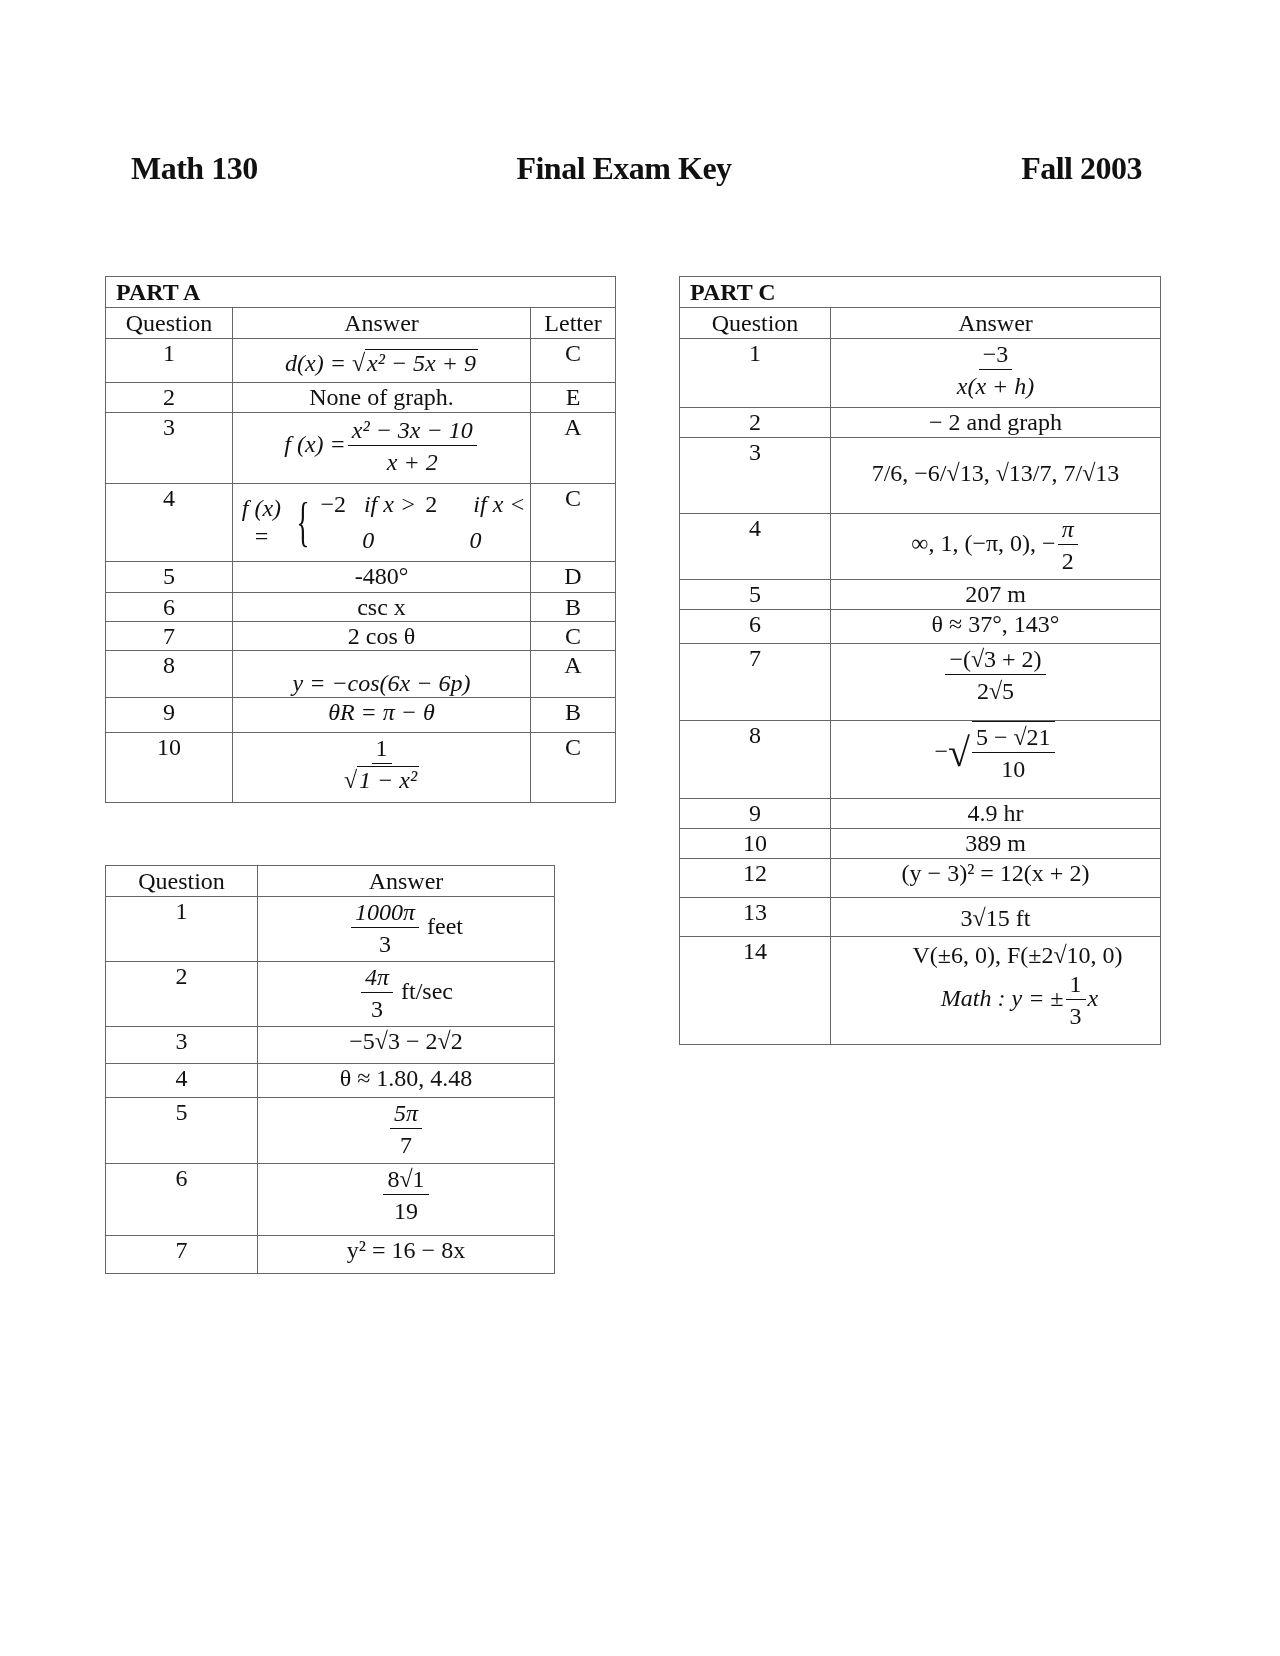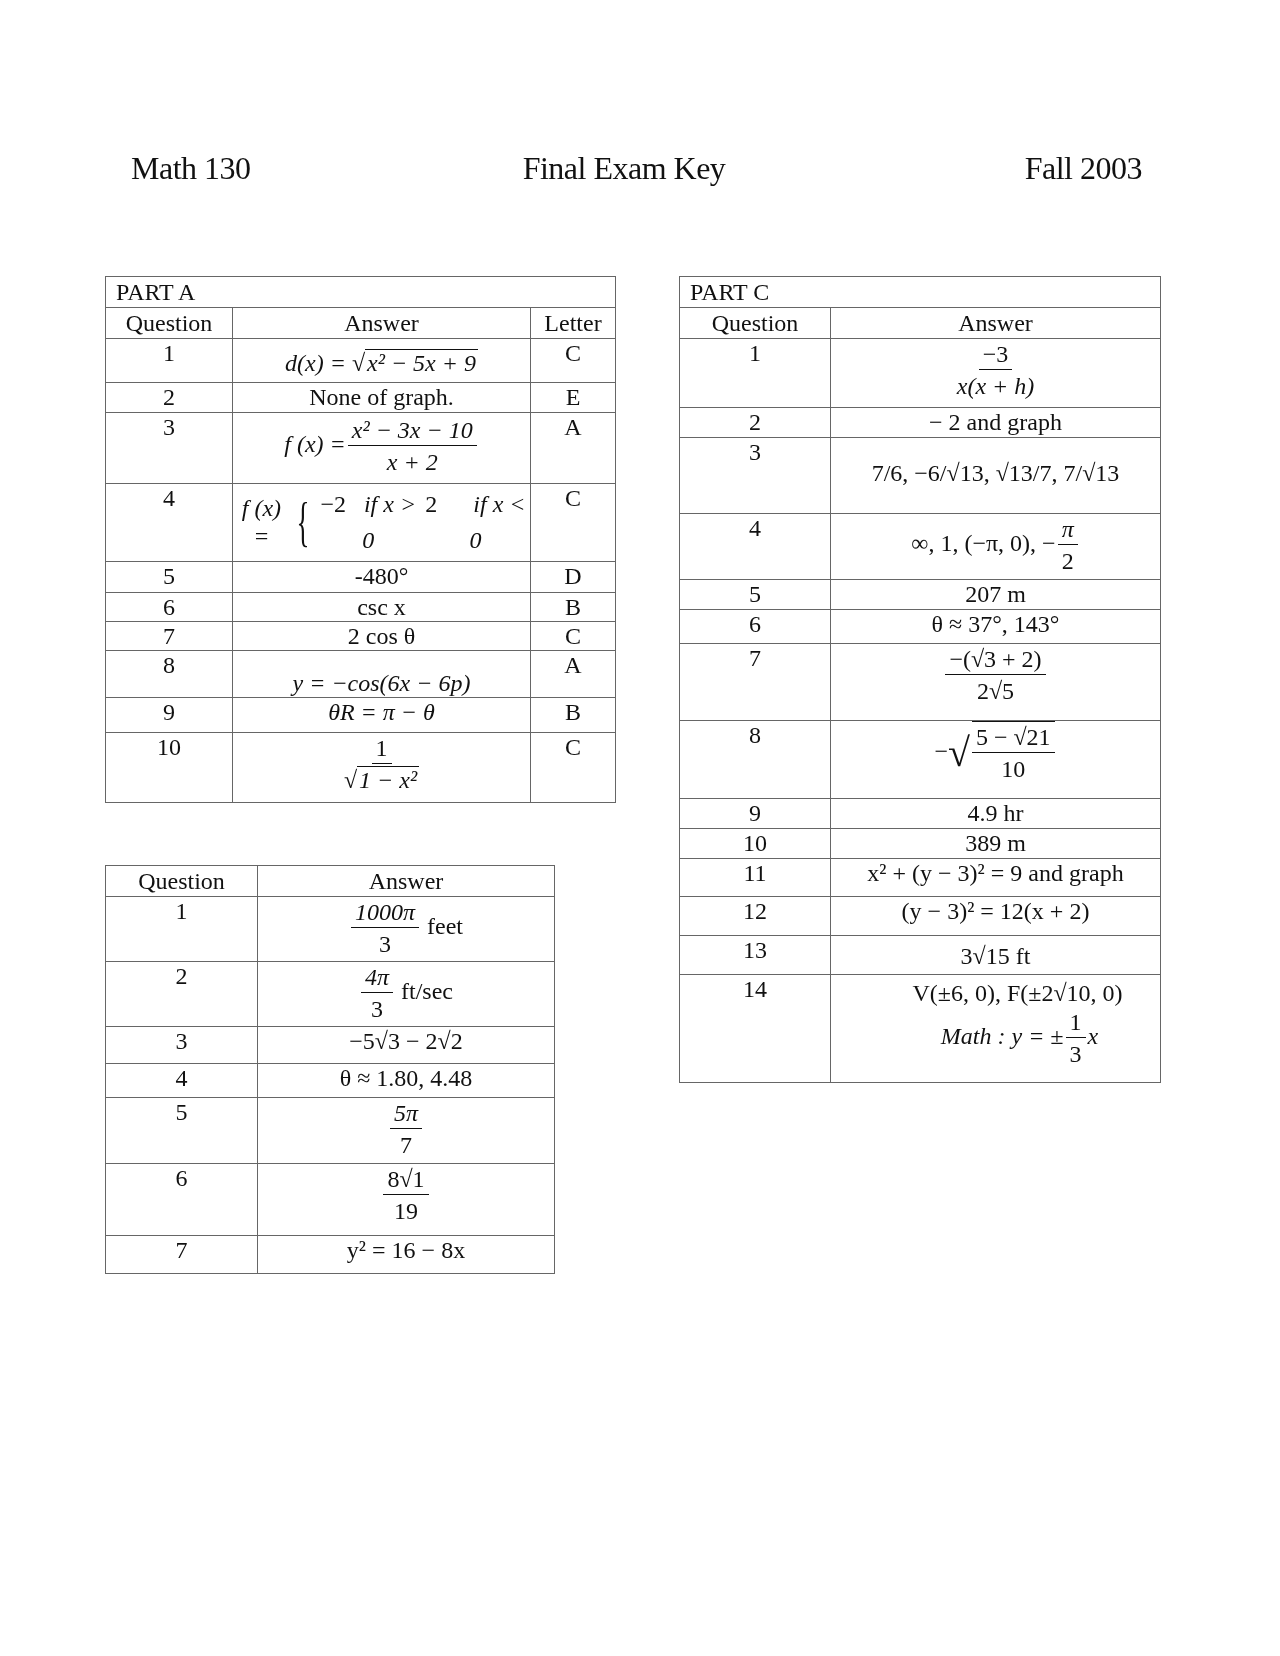--- a/index.html
+++ b/index.html
@@ -1,25 +1,25 @@
 <!DOCTYPE html>
 <html><head>
 <meta charset="utf-8">
 <style>
   html, body { margin:0; padding:0; background:#ffffff; }
   body { width:1280px; height:1656px; position:relative; overflow:hidden;
          font-family:"Liberation Serif", "DejaVu Serif", serif; color:#111; }
-  .hdr { position:absolute; top:150px; font-weight:normal; font-size:32px; letter-spacing:-0.5px; }
+  .hdr { position:absolute; top:150px; font-weight:bold; font-size:32px; letter-spacing:-0.5px; }
   .hdr.left { left:131px; }
   .hdr.center { left:0; width:1248px; text-align:center; }
   .hdr.right { right:138px; }
 
   table.key { position:absolute; border-collapse:collapse; font-size:24px; }
   table.key td, table.key th { border:1.6px solid #666; padding:0; vertical-align:top; text-align:center; font-weight:normal; line-height:28px; }
-  table.key th.title { text-align:left; font-weight:normal; padding-left:10px; height:29px; line-height:30px; }
+  table.key th.title { text-align:left; font-weight:bold; padding-left:10px; height:29px; line-height:30px; }
   table.key tr.cols td { height:29px; line-height:30px; }
   .m { font-style:italic; }
   .frac { display:inline-flex; flex-direction:column; align-items:center; vertical-align:middle; margin:0 2px; }
   .frac .num { border-bottom:1.6px solid #111; padding:0 4px; line-height:30px; }
   .frac .den { line-height:32px; padding:0 4px; }
   .sqrt { border-top:1.5px solid #111; padding:0 2px; }
   .brace { font-size:54px; line-height:54px; font-weight:100; transform:scaleX(0.5); display:inline-block; }
   .piece { display:inline-flex; text-align:center; font-size:24px; line-height:36px; }
 </style>
 </head>
@@ -224,24 +224,20 @@
           </span></td>
   </tr>
   <tr style="height:30px">
     <td>9</td>
     <td>4.9 hr</td>
   </tr>
   <tr style="height:30px">
     <td>10</td>
     <td>389 m</td>
   </tr>
-  <tr style="height:38px">
-    <td>11</td>
-    <td>x² + (y − 3)² = 9  and graph</td>
-  </tr>
   <tr style="height:39px">
     <td>12</td>
     <td>(y − 3)² = 12(x + 2)</td>
   </tr>
   <tr style="height:39px">
     <td>13</td>
     <td style="padding-top:6px">3√15  ft</td>
   </tr>
   <tr style="height:108px">
     <td>14</td>

